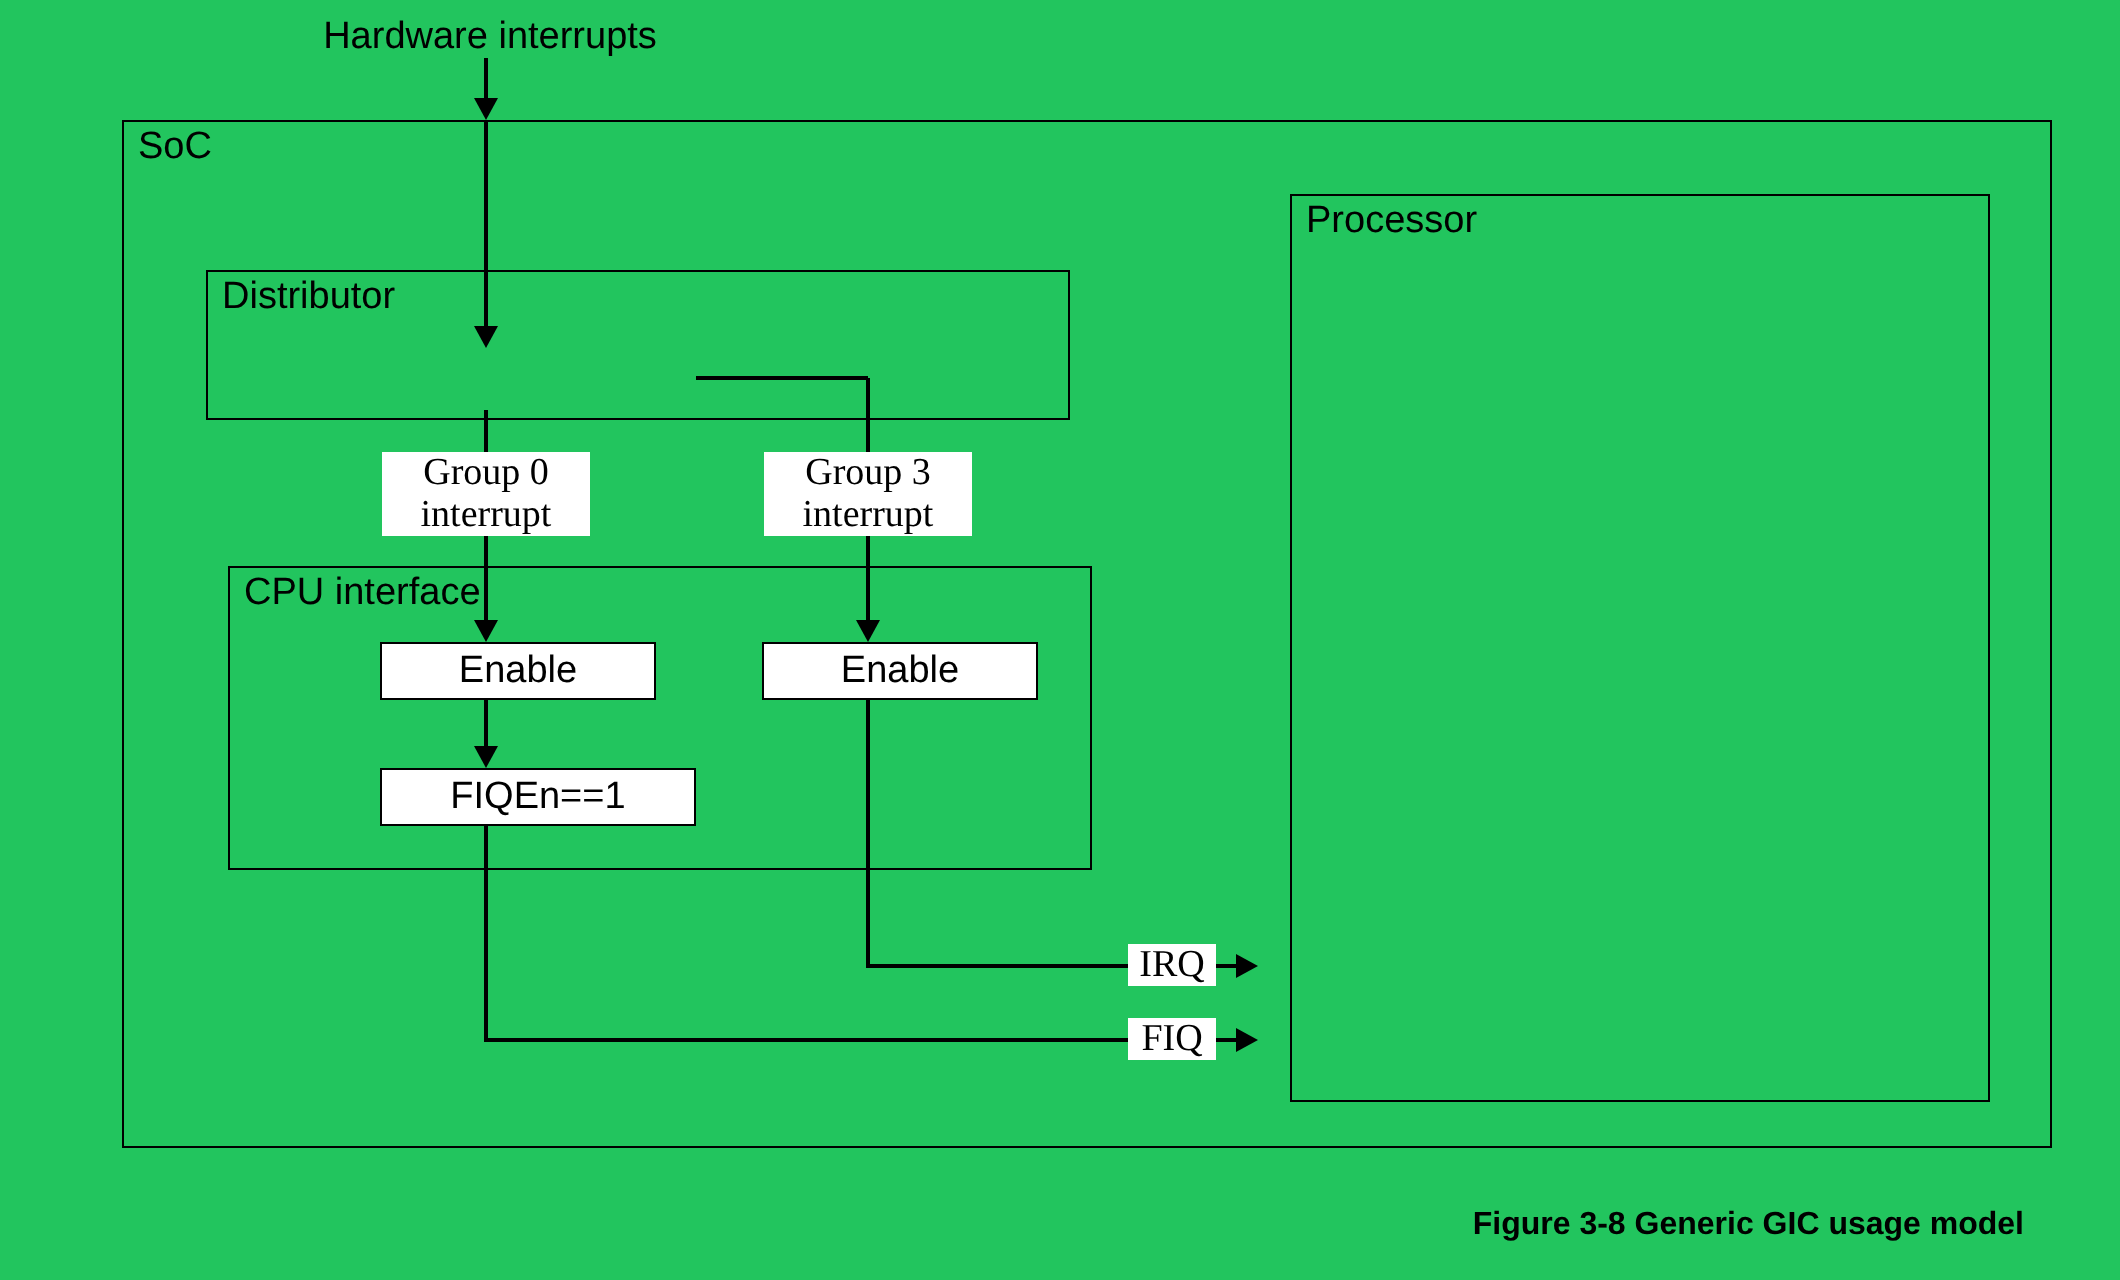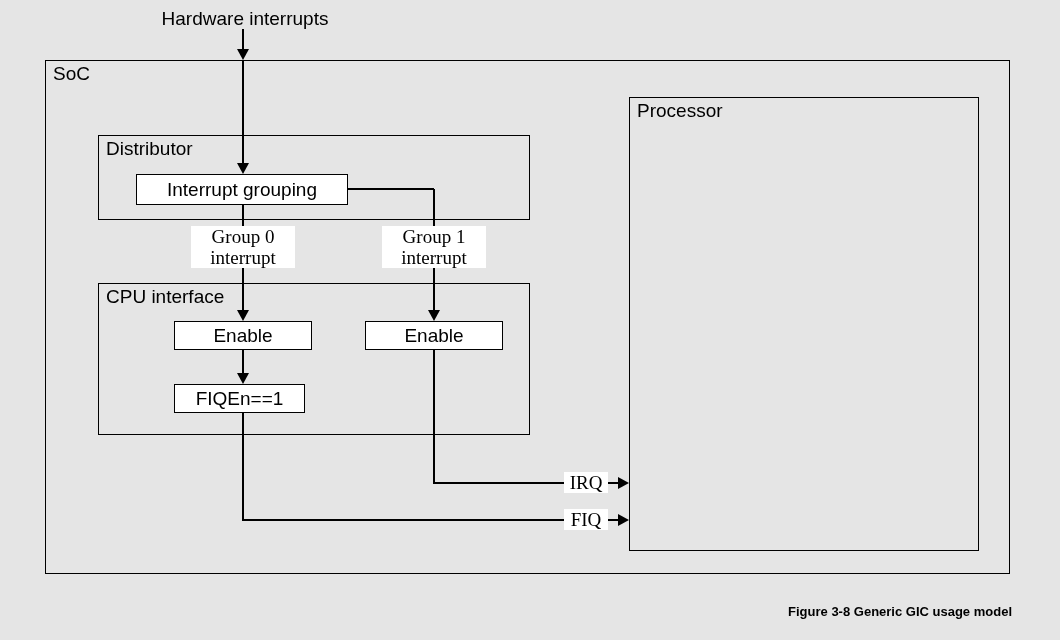--- a/index.html
+++ b/index.html
@@ -1,22 +1,23 @@
 <!DOCTYPE html>
 <html><head>
 <meta charset="utf-8">
 <style>
   html,body { margin:0; padding:0; background:#ffffff; }
   .canvas {
-    position:relative; width:1060px; height:640px; background:#e5e5e5;
+    position:relative; width:1060px; height:640px; background:#22c55e;
     font-family:"Liberation Sans", sans-serif; color:#000; overflow:hidden;
   }
   .box {
     position:absolute; border:1.5px solid #000; box-sizing:border-box;
     background:transparent;
+    margin-left:16px;
   }
   .boxlbl {
     position:absolute; left:7px; top:2px; font-size:19px; white-space:nowrap;
   }
   .cbox {
     display:flex; align-items:center; justify-content:center;
     font-size:19px; background:#ffffff;
   }
   .vline, .hline { position:absolute; background:#000; }
   .vline { width:1.5px; }
@@ -33,77 +34,74 @@
   }
   .siglbl {
     position:absolute; font-size:19px; line-height:21px; text-align:center;
     white-space:pre-line; background:#ffffff;font-family:Liberation Serif, serif;
   }
   .top-label {
     position:absolute; left:150px; top:8px; width:190px; text-align:center;
     font-size:19px; white-space:nowrap;
   }
   .caption {
-    position:absolute; right:48px; top:604px; font-size:13px; font-weight:bold;
+    position:absolute; right:48px; top:604px; font-size:16px; font-weight:bold;
     white-space:nowrap;
   }
 </style>
 </head>
 <body>
 
 <div class="canvas">
 
   <div class="top-label">Hardware interrupts</div>
 
   <div class="vline" style="left:242px; top:29px; height:21px;"></div>
   <div class="arrow-down" style="left:237px; top:49px;"></div>
 
   <div class="box" style="left:45px; top:60px; width:965px; height:514px;">
     <span class="boxlbl">SoC</span>
   </div>
 
 
-  <div class="box" style="left:98px; top:135px; width:432px; height:85px;">
+  <div class="box" style="left:87px; top:135px; width:432px; height:75px;">
     <span class="boxlbl">Distributor</span>
   </div>
 
   <div class="vline" style="left:242px; top:61px; height:102px;"></div>
   <div class="arrow-down" style="left:237px; top:163px;"></div>
 
-  <div class="box cbox" style="left:136px; top:174px; width:212px; height:31px;">
-    <span>Interrupt grouping</span>
-  </div>
 
   <div class="hline" style="left:348px; top:188px; width:86px;"></div>
   <div class="vline" style="left:433px; top:189px; height:121px;"></div>
   <div class="arrow-down" style="left:428px; top:310px;"></div>
 
   <div class="vline" style="left:242px; top:205px; height:105px;"></div>
   <div class="arrow-down" style="left:237px; top:310px;"></div>
 
   <div class="siglbl" style="left:191px; top:226px; width:104px;">Group 0
 interrupt</div>
-  <div class="siglbl" style="left:382px; top:226px; width:104px;">Group 1
+  <div class="siglbl" style="left:382px; top:226px; width:104px;">Group 3
 interrupt</div>
 
   <div class="box" style="left:98px; top:283px; width:432px; height:152px;">
     <span class="boxlbl">CPU interface</span>
   </div>
 
   <div class="box cbox" style="left:174px; top:321px; width:138px; height:29px;">
     <span>Enable</span>
   </div>
   <div class="box cbox" style="left:365px; top:321px; width:138px; height:29px;">
     <span>Enable</span>
   </div>
 
   <div class="vline" style="left:242px; top:350px; height:23px;"></div>
   <div class="arrow-down" style="left:237px; top:373px;"></div>
 
-  <div class="box cbox" style="left:174px; top:384px; width:131px; height:29px;">
+  <div class="box cbox" style="left:174px; top:384px; width:158px; height:29px;">
     <span>FIQEn==1</span>
   </div>
 
   <div class="box" style="left:629px; top:97px; width:350px; height:454px;text-align:center;">
     <span class="boxlbl">Processor</span>
   </div>
 
   <div class="vline" style="left:433px; top:350px; height:133px;"></div>
   <div class="hline" style="left:433px; top:482px; width:185px;"></div>
   <div class="arrow-right" style="left:618px; top:477px;"></div>

